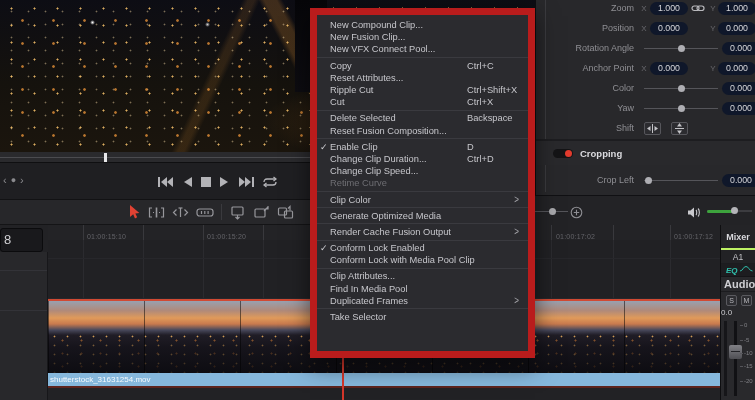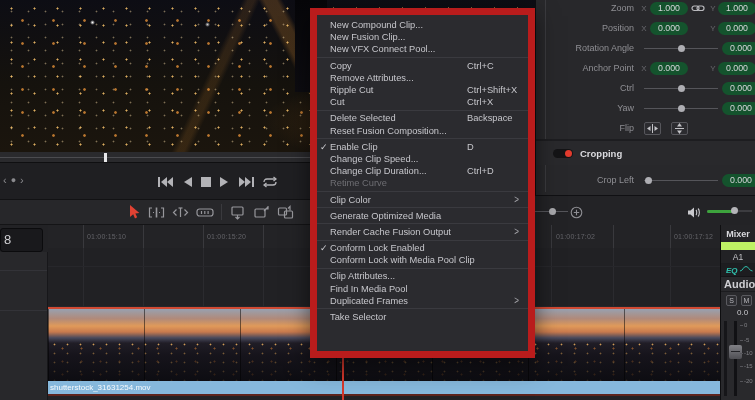--- a/index.html
+++ b/index.html
@@ -42,21 +42,21 @@
   .tool-sep{width:1px;height:16px;background:#3a3a3e;}
 
   
   .inspector{position:absolute;left:535px;top:0;width:220px;height:195px;background:#28282b;border-left:1px solid #0e0e10;overflow:hidden;}
   .ins-scroll{position:absolute;left:9px;top:0;width:1px;height:192px;background:#3b3b3f;}
   #inspector-rows{position:absolute;left:20px;top:-2px;width:200px;}
   .ins-row{display:flex;align-items:center;height:20px;}
   .ins-label{flex:0 0 78px;margin-right:4px;text-align:right;font-size:9px;color:#8f8f94;white-space:nowrap;}
   .xy-lab{flex:0 0 12px;text-align:center;font-size:8px;color:#67676c;}
   .xy-lab.y{flex:0 0 10px;}
-  .val-box{flex:0 0 38px;height:13px;background:#14532d;border-radius:7px;color:#d6d6da;font-size:8.8px;text-align:center;line-height:13px;}
+  .val-box{flex:0 0 38px;height:13px;background:#0f172a;border-radius:7px;color:#d6d6da;font-size:8.8px;text-align:center;line-height:13px;}
   .link-slot{flex:0 0 20px;display:flex;justify-content:center;align-items:center;color:#b9b9bd;}
   .slider{flex:0 0 74px;margin-left:6px;margin-right:4px;position:relative;height:8px;}
   .slider::before{content:"";position:absolute;left:0;right:0;top:3.5px;height:1px;background:#55555a;}
   .slider .dot{position:absolute;top:.5px;width:7px;height:7px;border-radius:50%;background:#aeaeb3;}
   .flip-btn{width:17px;height:13px;margin-left:6px;background:#2c2c30;border:1px solid #56565b;border-radius:2px;
     display:flex;align-items:center;justify-content:center;color:#c3c3c7;}
   .flip-btn+.flip-btn{margin-left:10px;}
   .ins-div{position:absolute;left:0;right:0;top:139px;height:2px;background:#1d1d20;}
   .crop-head{position:absolute;left:0;right:0;top:141px;height:24px;display:flex;align-items:center;background:#29292c;}
   .toggle{margin-left:17px;width:20px;height:9px;border-radius:5px;background:#141416;position:relative;}
@@ -73,21 +73,21 @@
   .volline{position:absolute;left:172px;top:14px;width:45px;height:2px;background:#3c3c40;}
   .volfill{position:absolute;left:172px;top:13.5px;width:27px;height:3px;background:#3da33d;border-radius:2px;}
   .voldot{position:absolute;left:196px;top:11px;width:7px;height:7px;border-radius:50%;background:#b4b4b8;}
 
   
   .tc-box{position:absolute;left:0;top:228px;width:43px;height:24px;background:#19191c;border:1px solid #0b0b0d;border-radius:3px;
     color:#cfcfd3;font-size:13px;line-height:21px;padding-left:3px;}
   .ruler{position:absolute;left:48px;top:225px;width:707px;height:27px;background:#232326;border-bottom:1px solid #141416;overflow:hidden;}
   .tick{position:absolute;top:0;width:1px;height:27px;background:#39393d;}
   .rlabel{position:absolute;top:8px;font-size:7px;color:#636368;white-space:nowrap;letter-spacing:.2px;}
-  .tracks{position:absolute;left:48px;top:248px;width:707px;height:148px;background:#212124;overflow:hidden;}
+  .tracks{position:absolute;left:48px;top:240px;width:707px;height:148px;background:#212124;overflow:hidden;}
   .grid{position:absolute;top:0;width:1px;height:59px;background:#2b2b2f;}
   .hline{position:absolute;left:0;right:0;height:1px;background:#27272b;}
   .theader{position:absolute;left:0;top:252px;width:48px;height:148px;background:#28282b;border-right:1px solid #17171a;}
   .theader .hdiv{position:absolute;left:0;right:0;height:1px;background:#333338;}
   .clip{position:absolute;left:0;top:59px;width:672px;height:89px;}
   .clip-video{position:absolute;left:0;top:0;width:100%;height:74px;border-top:2px solid #d14a33;
     background-color:#201d26;
     background-image:
       linear-gradient(90deg, rgba(0,0,0,.5) 0 1px, transparent 1px),
       linear-gradient(180deg,#98a1b0 0%,#b08a7a 13%,#e09a5a 23%,#c97a4e 31%,#49495c 39%,rgba(30,28,38,0) 46%),
@@ -96,30 +96,30 @@
       radial-gradient(circle, rgba(255,150,60,.6) 0 .7px, transparent 1.4px);
     background-size:96px 74px,96px 74px,100% 74px,13px 9px,19px 13px;
     background-repeat:repeat-x,repeat-x,no-repeat,repeat,repeat;
     background-position:0 0,0 0,0 0,0 40px,5px 46px;}
   .clip-audio{position:absolute;left:0;top:74px;width:100%;height:15px;background:#86b8dc;border-bottom:2px solid #5d241d;
     color:#f6fafd;font-size:8px;line-height:13px;padding-left:2px;white-space:nowrap;overflow:hidden;}
   .playhead{position:absolute;left:342px;top:252px;width:2px;height:148px;background:#d5372b;z-index:6;}
 
   
   .mixer{position:absolute;left:720px;top:225px;width:35px;height:175px;background:#29292c;border-left:1px solid #0e0e10;z-index:20;}
-  .mx-tab{height:25px;border-bottom:8px solid #bef264;display:flex;align-items:center;justify-content:center;
+  .mx-tab{height:25px;border-bottom:2px solid #bef264;display:flex;align-items:center;justify-content:center;
     font-size:9px;font-weight:bold;color:#d9d9dd;background:#242427;}
   .mx-a1{height:14px;display:flex;align-items:center;justify-content:center;font-size:8.5px;color:#c3c3c7;border-bottom:1px solid #1c1c1f;background:#222225;}
   .mx-eq{height:13px;display:flex;align-items:center;gap:2px;padding-left:5px;background:#1d1d20;border-bottom:1px solid #151518;
     font-size:8px;font-weight:bold;font-style:italic;color:#2fc0ad;}
   .mx-track{height:15px;display:flex;align-items:center;padding-left:3px;font-size:11px;font-weight:bold;color:#cfcfd3;border-bottom:1px solid #1c1c1f;white-space:nowrap;overflow:hidden;}
   .mx-sm{height:16px;display:flex;align-items:center;gap:4px;padding-left:5px;}
   .mx-btn{width:11px;height:11px;border:1px solid #5a5a5f;border-radius:2px;background:#2e2e32;color:#b8b8bc;
     font-size:7px;display:flex;align-items:center;justify-content:center;}
-  .mx-level{height:11px;font-size:8px;color:#c9c9cd;padding-left:16px;}
+  .mx-level{height:11px;font-size:8px;color:#c9c9cd;padding-left:0;}
   .mx-fader{position:relative;height:79px;}
   .mx-meter{position:absolute;left:3px;top:2px;width:3px;height:75px;background:#161619;}
   .mx-rail{position:absolute;left:13px;top:2px;width:3px;height:75px;background:#111114;}
   .mx-handle{position:absolute;left:8px;top:26px;width:13px;height:14px;border-radius:2px;
     background:linear-gradient(180deg,#818186,#4f4f54);}
   .mx-handle::after{content:"";position:absolute;left:2px;right:2px;top:6px;height:1px;background:#232327;}
   .fs-item{position:absolute;left:19px;font-size:6px;color:#808085;white-space:nowrap;}
   .fs-item .dash{display:inline-block;width:3px;height:1px;background:#55555a;vertical-align:middle;margin-right:1px;}
 
   
@@ -284,35 +284,35 @@
         </div>
         <div class="ins-row">
           <span class="ins-label">Anchor Point</span>
           <span class="xy-lab">X</span>
           <span class="val-box">0.000</span>
           <span class="link-slot"></span>
           <span class="xy-lab y">Y</span>
           <span class="val-box">0.000</span>
         </div>
         <div class="ins-row">
-          <span class="ins-label">Ctrl</span>
+          <span class="ins-label">Color</span>
           <span class="slider">
             <span class="dot" style="left: 33.5px;"></span>
           </span>
           <span class="val-box">0.000</span>
         </div>
         <div class="ins-row">
           <span class="ins-label">Yaw</span>
           <span class="slider">
             <span class="dot" style="left: 33.5px;"></span>
           </span>
           <span class="val-box">0.000</span>
         </div>
         <div class="ins-row">
-          <span class="ins-label">Flip</span>
+          <span class="ins-label">Shift</span>
           <span class="flip-btn">
             <svg width="11" height="9" viewBox="0 0 11 9" fill="currentColor">
               <path d="M0 4.5 L3.5 2 V7 Z"></path>
               <rect x="5" y="0" width="1" height="9"></rect>
               <path d="M11 4.5 L7.5 2 V7 Z"></path>
             </svg>
           </span>
           <span class="flip-btn">
             <svg width="9" height="11" viewBox="0 0 9 11" fill="currentColor">
               <path d="M4.5 0 L2 3.5 H7 Z"></path>
@@ -437,21 +437,21 @@
         <span class="lbl">New VFX Connect Pool...</span>
       </div>
       <div class="menu-sep"></div>
       <div class="menu-item">
         <span class="chk"></span>
         <span class="lbl">Copy</span>
         <span class="sc">Ctrl+C</span>
       </div>
       <div class="menu-item">
         <span class="chk"></span>
-        <span class="lbl">Remove Attributes...</span>
+        <span class="lbl">Reset Attributes...</span>
       </div>
       <div class="menu-item">
         <span class="chk"></span>
         <span class="lbl">Ripple Cut</span>
         <span class="sc">Ctrl+Shift+X</span>
       </div>
       <div class="menu-item">
         <span class="chk"></span>
         <span class="lbl">Cut</span>
         <span class="sc">Ctrl+X</span>
@@ -467,27 +467,27 @@
         <span class="lbl">Reset Fusion Composition...</span>
       </div>
       <div class="menu-sep"></div>
       <div class="menu-item">
         <span class="chk">✓</span>
         <span class="lbl">Enable Clip</span>
         <span class="sc">D</span>
       </div>
       <div class="menu-item">
         <span class="chk"></span>
-        <span class="lbl">Change Clip Speed...</span>
-      </div>
-      <div class="menu-item">
-        <span class="chk"></span>
         <span class="lbl">Change Clip Duration...</span>
         <span class="sc">Ctrl+D</span>
       </div>
+      <div class="menu-item">
+        <span class="chk"></span>
+        <span class="lbl">Change Clip Speed...</span>
+      </div>
       <div class="menu-item dis">
         <span class="chk"></span>
         <span class="lbl">Retime Curve</span>
       </div>
       <div class="menu-sep"></div>
       <div class="menu-item">
         <span class="chk"></span>
         <span class="lbl">Clip Color</span>
         <span class="arr">&gt;</span>
       </div>

